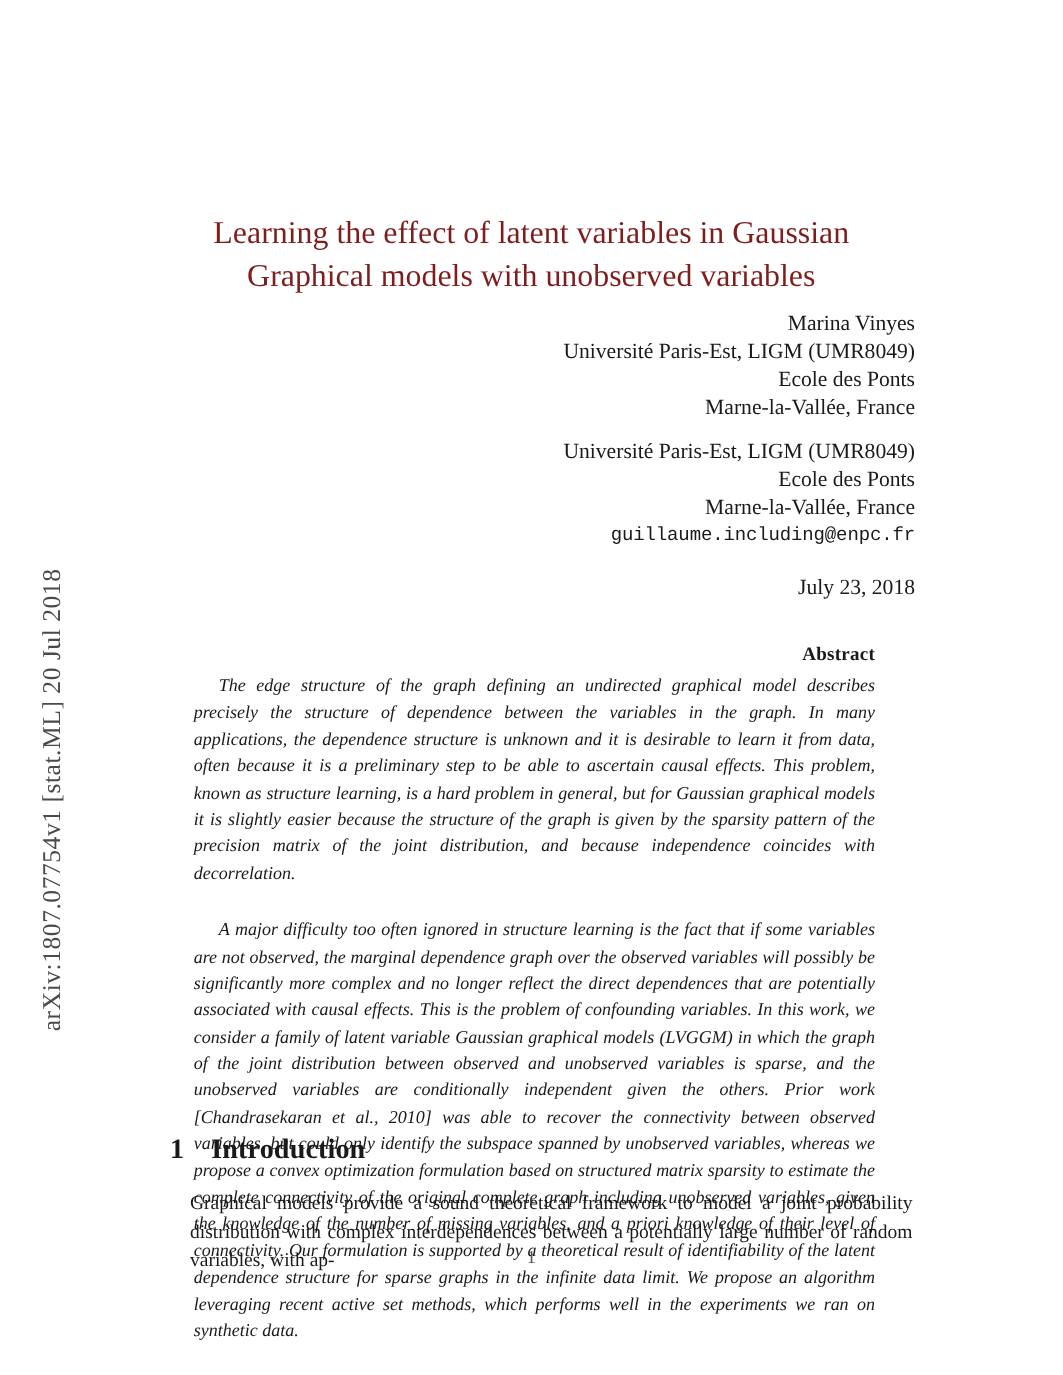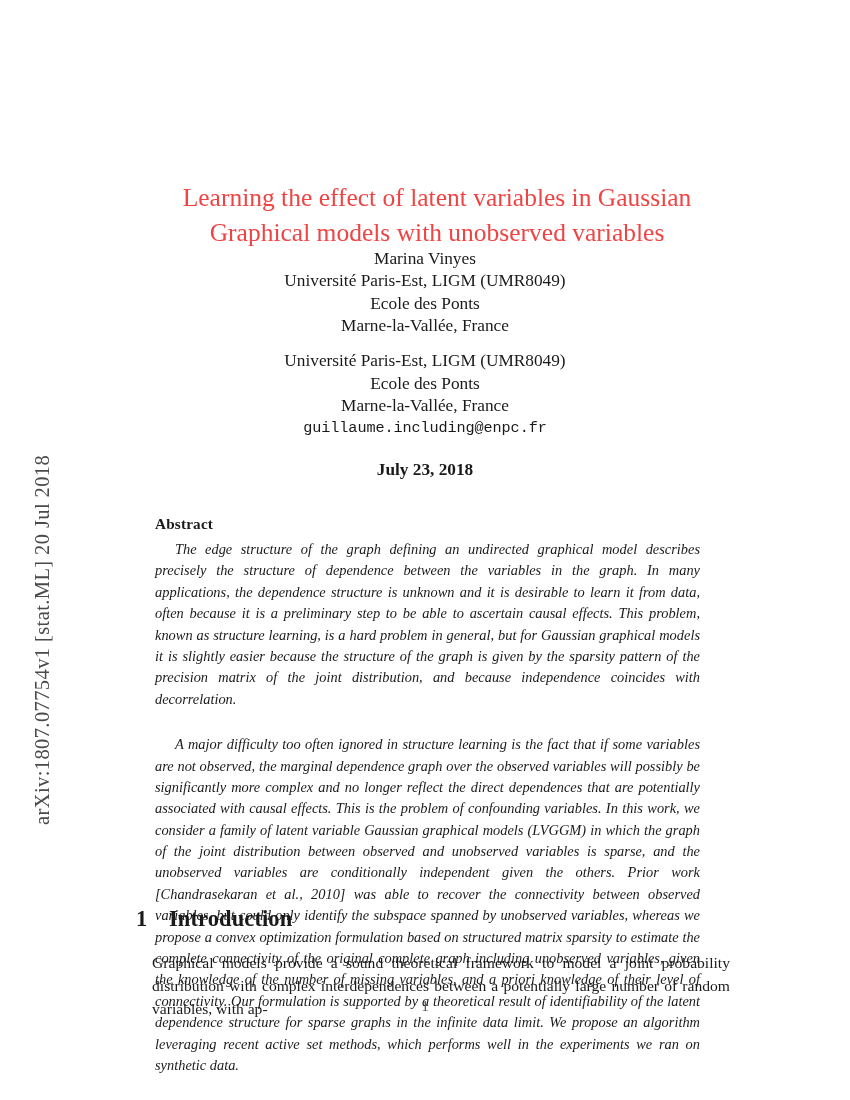--- a/index.html
+++ b/index.html
@@ -37,61 +37,60 @@
 
   
   .title {
     position: absolute;
     left: 118px;
     top: 168px;
     width: 614px;
     text-align: center;
     font-size: 25.5px;
     line-height: 1.38;
-    color: #ef4444;
+    color: #7f1d1d;
     font-weight: normal;
-    margin: 12px;
+    margin: 0;
   }
 
   
   .authors {
     position: absolute;
     left: 118px;
     top: 248px;
     width: 614px;
-    text-align: center;
+    text-align: right;
   }
   .author-block {
     margin-bottom: 13px;
   }
   .author-line {
     font-size: 17.3px;
     line-height: 1.29;
   }
   .author-email {
     font-family: "Liberation Mono", "DejaVu Sans Mono", monospace;
     font-size: 15.2px;
     line-height: 1.45;
     letter-spacing: -0.1px;
   }
   .pub-date {
     font-size: 17.3px;
     margin-top: 21px;
-    font-weight: bold;
   }
 
   
   .abstract {
     position: absolute;
     left: 155px;
     top: 515px;
     width: 545px;
   }
   .abstract-heading {
-    text-align: left;
+    text-align: right;
     font-size: 15.2px;
     font-weight: bold;
     margin: 0 0 6px 0;
     letter-spacing: 0.2px;
   }
   .abstract p {
     font-size: 14.4px;
     line-height: 1.485;
     text-align: justify;
     margin: 0;

